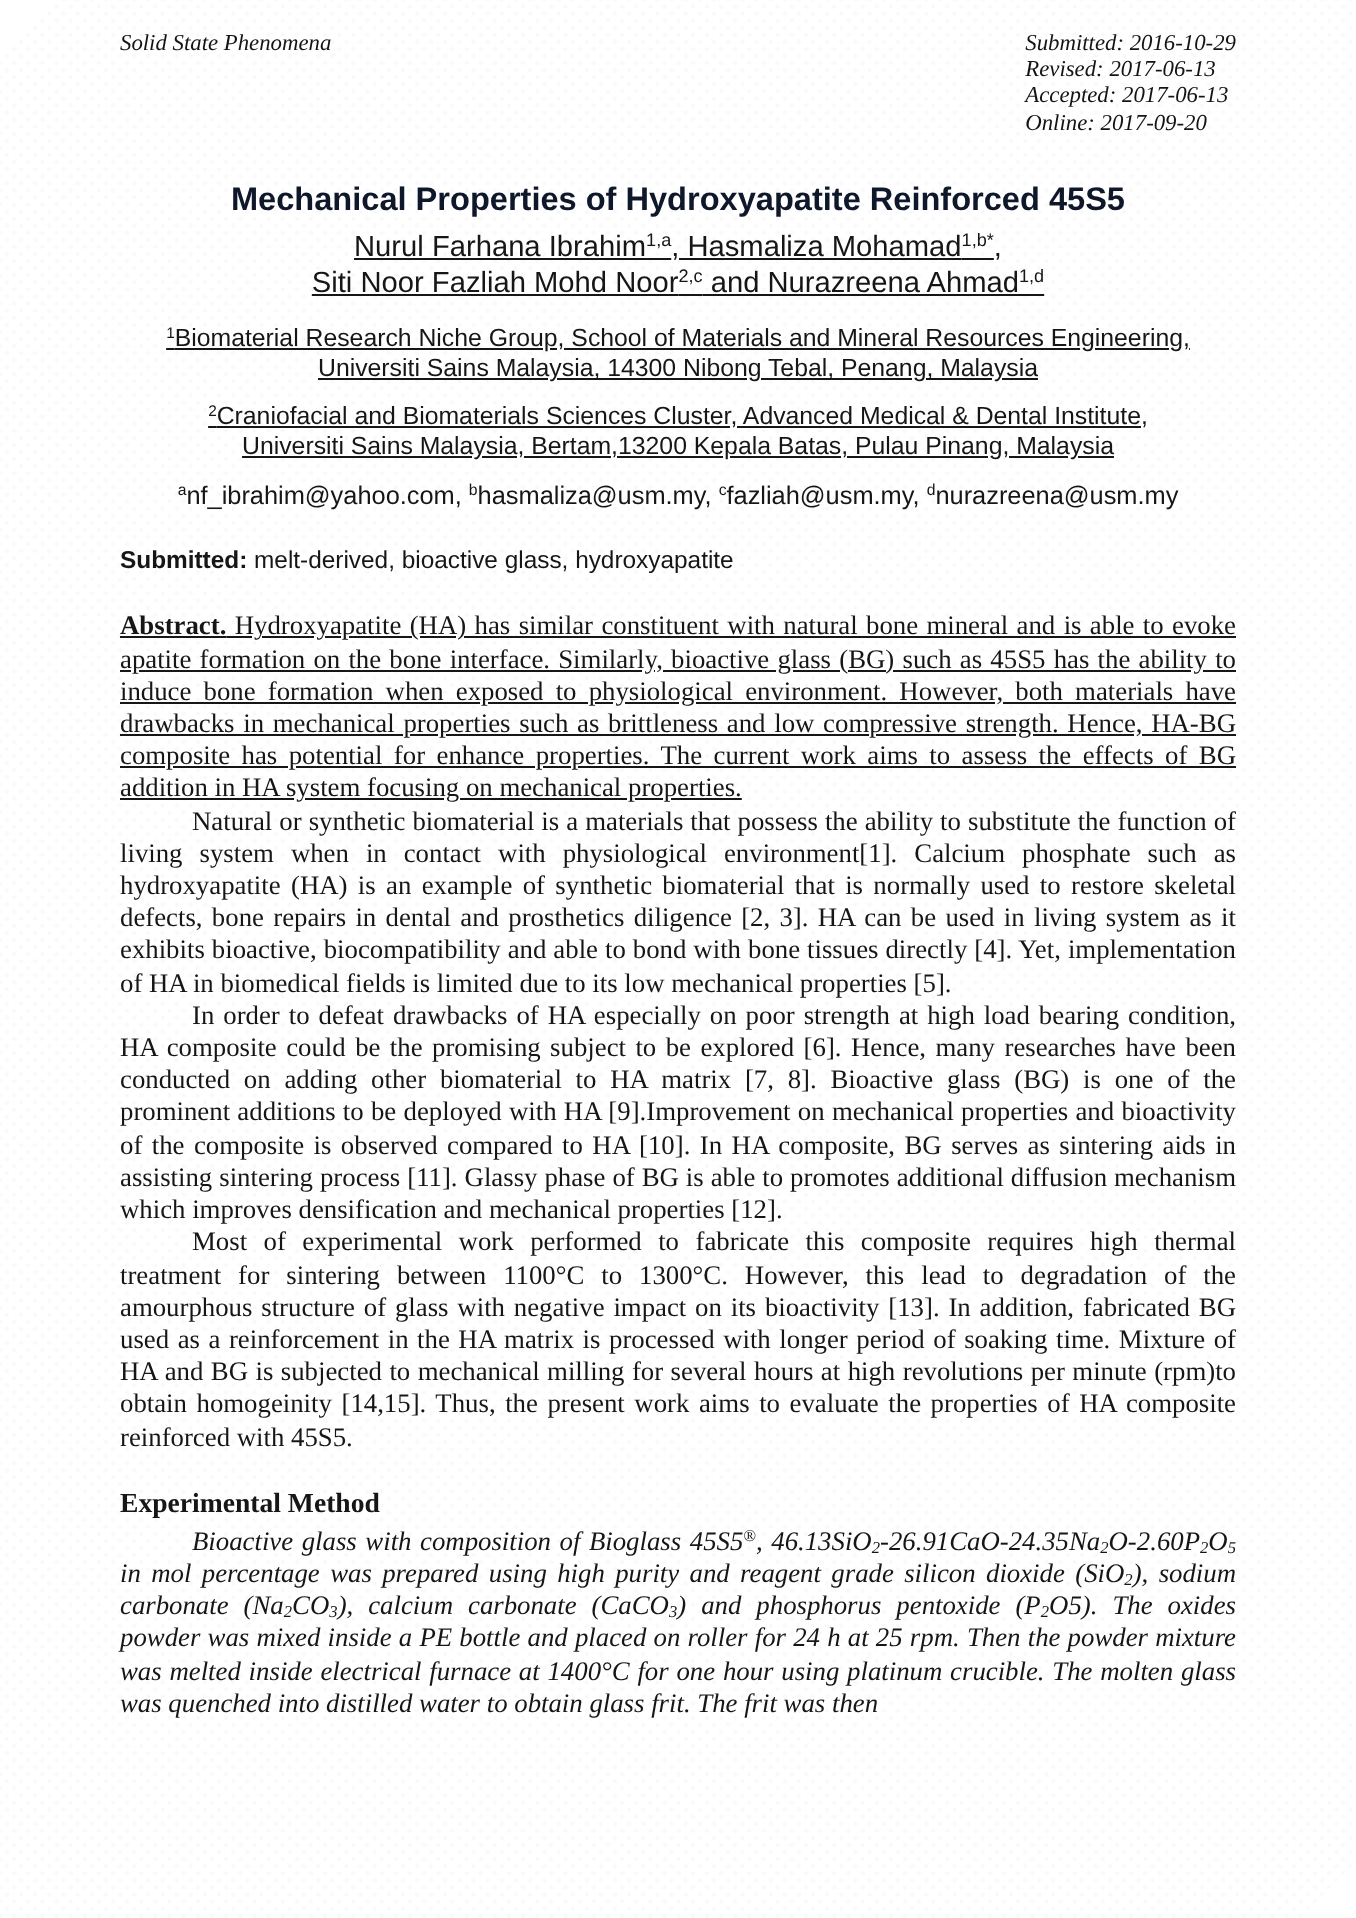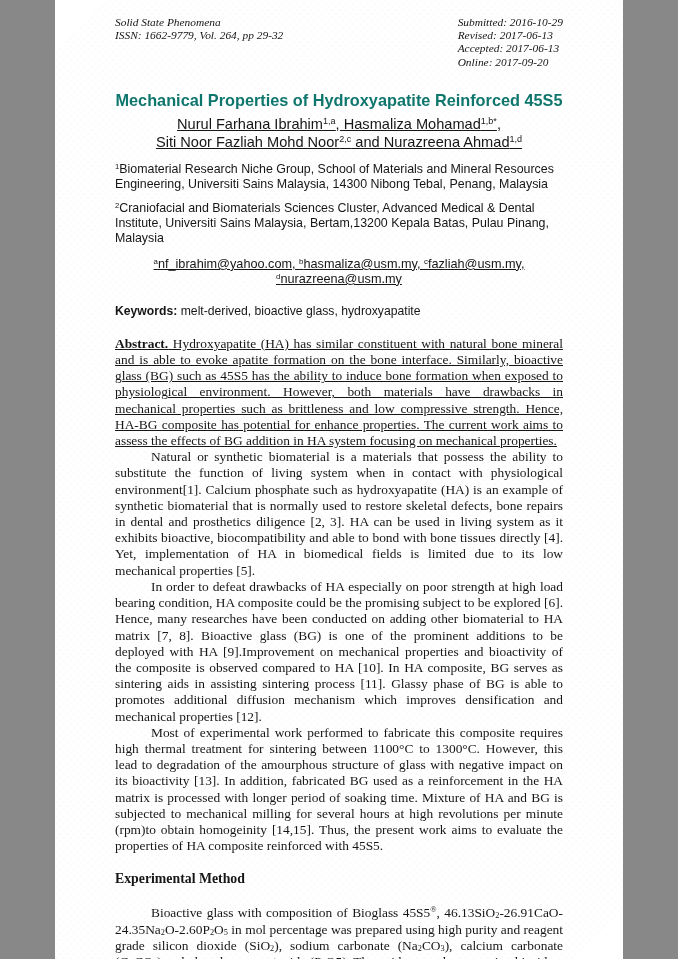--- a/index.html
+++ b/index.html
@@ -1,18 +1,18 @@
 <!DOCTYPE html>
 <html><head>
 <meta charset="utf-8">
 <style>
   html, body { margin:0; padding:0; background:#888; }
   .page {
     position: relative;
-    width: 568px;
+    width: 678px;
     height: 959px;
     margin: 0 auto;
     background: #ffffff;
     box-sizing: border-box;
     padding: 16px 60px 0 60px;
     overflow: hidden;
     color: #161616;
   }
   .watermark {
     position: absolute;
@@ -32,96 +32,96 @@
     font: italic 11.4px/13.2px "Liberation Serif", serif;
     color: #141414;
   }
   .header-right { }
 
   
   .paper-title {
     margin: 21px 0 0 0;
     text-align: center;
     font: bold 16.3px/20px "Liberation Sans", sans-serif;
-    color: #0f766e;
+    color: #0f172a;
   }
   .authors {
     margin-top: 5px;
     text-align: center;
     font: 14.6px/18px "Liberation Sans", sans-serif;
     text-decoration: underline;
   }
   .affiliation {
     margin: 8px auto 0 auto;
+    text-align: center;
     font: 12.4px/15.4px "Liberation Sans", sans-serif;
+    text-decoration: underline;
   }
   .affil-1 { max-width: 552px; margin-top: 11px; }
   .affil-2 { max-width: 508px; }
   .emails {
     margin-top: 10px;
     text-align: center;
     font: 12.7px/15px "Liberation Sans", sans-serif;
-    text-decoration: underline;
   }
   .keywords {
     margin-top: 17px;
     font: 12.2px/15px "Liberation Sans", sans-serif;
   }
 
   
   .body-para {
     margin: 0;
     font: 13.4px/16.2px "Liberation Serif", serif;
     text-align: justify;
   }
   .abstract-para { margin-top: 17px; text-decoration: underline; }
   .indent { text-indent: 36px; }
   .section-heading {
     margin: 16px 0 3px 0;
     font: bold 13.8px/17px "Liberation Serif", serif;
   }
-  .exp-para { margin-top: 18px; }
+  .exp-para { margin-top: 3px; font-style: italic; }
 
   sup, sub { font-size: 0.62em; line-height: 0; }
   sup { vertical-align: 0.55em; }
   sub { vertical-align: -0.18em; }
   b { font-weight: bold; }
 </style>
 </head>
 <body>
 
 <div class="page">
   <div class="watermark"></div>
   <div class="content">
 
     <div class="page-header">
       <div class="header-left">
         <div>Solid State Phenomena</div>
-        <div>ISSN: 1662-9779, Vol. 264, pp 29-32</div>
       </div>
       <div class="header-right">
         <div>Submitted: 2016-10-29</div>
         <div>Revised: 2017-06-13</div>
         <div>Accepted: 2017-06-13</div>
         <div>Online: 2017-09-20</div>
       </div>
     </div>
 
     <h1 class="paper-title">Mechanical Properties of Hydroxyapatite Reinforced 45S5</h1>
 
     <div class="authors">
       <div>Nurul Farhana Ibrahim<sup>1,a</sup>, Hasmaliza Mohamad<sup>1,b*</sup>,</div>
       <div>Siti Noor Fazliah Mohd Noor<sup>2,c</sup> and Nurazreena Ahmad<sup>1,d</sup></div>
     </div>
 
     <div class="affiliation affil-1"><sup>1</sup>Biomaterial Research Niche Group, School of Materials and Mineral Resources Engineering, Universiti Sains Malaysia, 14300 Nibong Tebal, Penang, Malaysia</div>
     <div class="affiliation affil-2"><sup>2</sup>Craniofacial and Biomaterials Sciences Cluster, Advanced Medical &amp; Dental Institute, Universiti Sains Malaysia, Bertam,13200 Kepala Batas, Pulau Pinang, Malaysia</div>
     <div class="emails"><sup>a</sup>nf_ibrahim@yahoo.com, <sup>b</sup>hasmaliza@usm.my, <sup>c</sup>fazliah@usm.my, <sup>d</sup>nurazreena@usm.my</div>
 
-    <div class="keywords"><b>Keywords:</b> melt-derived, bioactive glass, hydroxyapatite</div>
+    <div class="keywords"><b>Submitted:</b> melt-derived, bioactive glass, hydroxyapatite</div>
 
     <p class="body-para abstract-para"><b>Abstract.</b> Hydroxyapatite (HA) has similar constituent with natural bone mineral and is able to evoke apatite formation on the bone interface.  Similarly, bioactive glass (BG) such as 45S5 has the ability to induce bone formation when exposed to physiological environment. However, both materials have drawbacks in mechanical properties such as brittleness and low compressive strength. Hence, HA-BG composite has potential for enhance properties. The current work aims to assess the effects of BG addition in HA system focusing on mechanical properties.</p>
 
     <p class="body-para indent">Natural or synthetic biomaterial is a materials that possess the ability to substitute the function of living system when in contact with physiological environment[1]. Calcium phosphate such as hydroxyapatite (HA) is an example of synthetic biomaterial that is normally used to restore skeletal defects, bone repairs in dental and prosthetics diligence [2, 3]. HA can be used in living system as it exhibits bioactive, biocompatibility and able to bond with bone tissues directly [4]. Yet, implementation of HA in biomedical fields is limited due to its low mechanical properties [5].</p>
     <p class="body-para indent">In order to defeat drawbacks of HA especially on poor strength at high load bearing condition, HA composite could be the promising subject to be explored [6]. Hence, many researches have been conducted on adding other biomaterial to HA matrix [7, 8]. Bioactive glass (BG) is one of the prominent additions to be deployed with HA [9].Improvement on mechanical properties and bioactivity of the composite is observed compared to HA [10]. In HA composite, BG serves as sintering aids in assisting sintering process [11]. Glassy phase of BG is able to promotes additional diffusion mechanism which improves densification and mechanical properties [12].</p>
     <p class="body-para indent">Most of experimental work performed to fabricate this composite requires high thermal treatment for sintering between 1100°C to 1300°C. However, this lead to degradation of the amourphous structure of glass with negative impact on its bioactivity [13]. In addition, fabricated BG used as a reinforcement in the HA matrix is processed with longer period of soaking time. Mixture of HA and BG is subjected to mechanical milling for several hours at high revolutions per minute (rpm)to obtain homogeinity [14,15]. Thus, the present work aims to evaluate the properties of HA composite reinforced with 45S5.</p>
 
     <h2 class="section-heading">Experimental Method</h2>
     <p class="body-para indent exp-para">Bioactive glass with composition of Bioglass 45S5<sup>®</sup>, 46.13SiO<sub>2</sub>-26.91CaO-24.35Na<sub>2</sub>O-2.60P<sub>2</sub>O<sub>5</sub> in mol percentage was prepared using high purity and reagent grade silicon dioxide (SiO<sub>2</sub>), sodium carbonate (Na<sub>2</sub>CO<sub>3</sub>), calcium carbonate (CaCO<sub>3</sub>) and phosphorus pentoxide (P<sub>2</sub>O5). The oxides powder was mixed inside a PE bottle and placed on roller for 24 h at 25 rpm. Then the powder mixture was melted inside electrical furnace at 1400°C for one hour using platinum crucible. The molten glass was quenched into distilled water to obtain glass frit. The frit was then</p>
 

